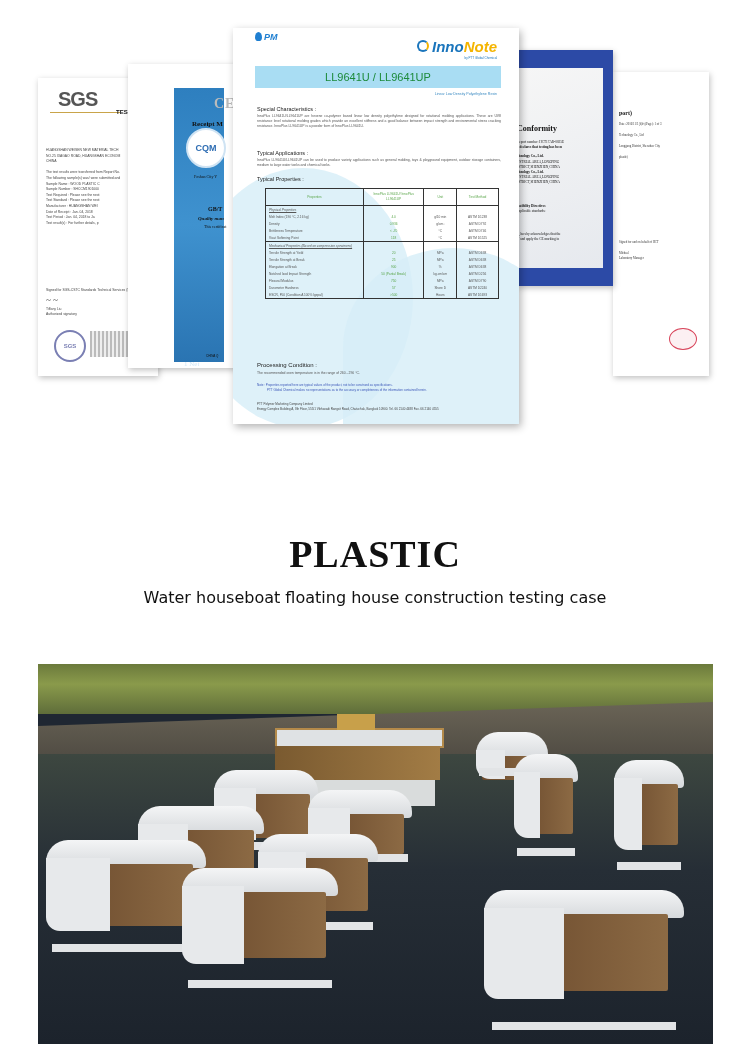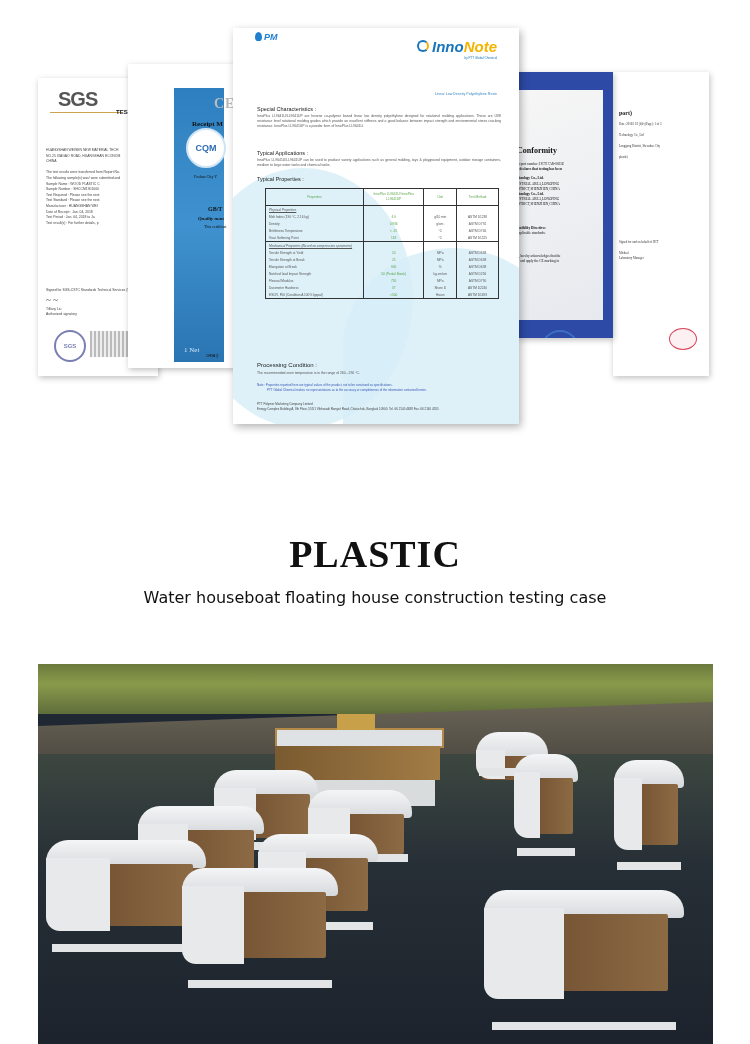--- a/index.html
+++ b/index.html
@@ -12,21 +12,21 @@
   #sgs .tes{position:absolute;left:78px;top:31px;font:bold 6px "Liberation Sans",sans-serif;}
   #sgs .lines{position:absolute;left:8px;top:70px;width:110px;}
   #sgs .lines div{font-size:3.4px;line-height:5.6px;color:#444;white-space:nowrap;overflow:hidden;}
   #sgs .sig{position:absolute;left:8px;top:210px;font-size:3.4px;color:#444;line-height:5px;}
   #sgs .stamp{position:absolute;left:16px;top:252px;width:28px;height:28px;border-radius:50%;border:2px solid #7a7fb3;color:#7a7fb3;font:bold 6px "Liberation Sans",sans-serif;display:flex;align-items:center;justify-content:center;}
   #sgs .qr{position:absolute;left:52px;top:253px;width:56px;height:26px;background:repeating-linear-gradient(90deg,#bbb 0 2px,#eee 2px 4px);}
   
   #cqm{left:128px;top:64px;width:110px;height:304px;}
   #cqm .band{position:absolute;left:6px;top:24px;width:50px;height:274px;background:linear-gradient(180deg,#2e7fbf,#3f92cf 50%,#2a74b2);margin-left:40px;}
   #cqm .badge{position:absolute;left:12px;top:40px;width:36px;height:36px;border-radius:50%;background:#fff;border:2px solid #cfe3f3;display:flex;align-items:center;justify-content:center;font:bold 9px "Liberation Sans",sans-serif;color:#2e6db3;}
-  #cqm .net{position:absolute;left:10px;top:258px;color:#cfe6f7;font:7px "Liberation Serif",serif;text-align:right;}
+  #cqm .net{position:absolute;left:10px;top:272px;color:#cfe6f7;font:7px "Liberation Serif",serif;text-align:right;}
   #cqm .cer{position:absolute;left:74px;top:32px;font:bold 14px "Liberation Serif",serif;color:#bbb;letter-spacing:1px;margin-left:12px;}
   #cqm .qm{position:absolute;left:64px;top:56px;font:bold 7px "Liberation Serif",serif;}
   #cqm .fo{position:absolute;left:66px;top:110px;font:4px "Liberation Serif",serif;}
   #cqm .gb{position:absolute;left:80px;top:142px;font:bold 6px "Liberation Serif",serif;}
   #cqm .qmi{position:absolute;left:70px;top:152px;font:italic bold 5px "Liberation Serif",serif;}
   #cqm .china{position:absolute;left:78px;top:290px;font:3px "Liberation Sans",sans-serif;}
   
   #tds{left:233px;top:28px;width:286px;height:396px;box-shadow:2px 3px 8px rgba(0,0,0,.3);z-index:3;}
   #tds .wm1{position:absolute;left:-40px;top:140px;width:220px;height:260px;border-radius:50%;background:#d6eef8;opacity:.8;}
   #tds .wm2{position:absolute;left:110px;top:220px;width:220px;height:200px;border-radius:50% 50% 0 0;background:#d6eef8;opacity:.8;}
@@ -43,21 +43,21 @@
   #tds table{position:absolute;left:32px;top:160px;width:234px;border-collapse:collapse;font-size:3.2px;color:#555;}
   #tds th{font-weight:normal;color:#5aa64a;border:0.7px solid #333;padding:3px 2px;line-height:5px;}
   #tds td{padding:1.5px 3px;border-left:0.7px solid #333;border-right:0.7px solid #333;}
   #tds td.v{color:#5aa64a;text-align:center;}
   #tds td.c{text-align:center;}
   #tds tr.h td{text-decoration:underline;font-style:italic;}
   #tds tr.last td{border-bottom:0.7px solid #333;}
   #tds .note{position:absolute;left:24px;top:355px;font-size:3px;color:#3b56b8;line-height:5px;}
   #tds .foot{position:absolute;left:24px;top:374px;font-size:3px;color:#444;line-height:5px;}
   
-  #ce{left:517px;top:72px;width:96px;height:266px;background:#2c4aa6;}
+  #ce{left:517px;top:50px;width:96px;height:236px;background:#2c4aa6;}
   #ce .inner{position:absolute;left:0;top:18px;right:10px;bottom:18px;background:linear-gradient(160deg,#f6f6f6,#e6e9ee);}
   #ce .t{position:absolute;left:0;top:56px;font:bold 8px "Liberation Serif",serif;}
   #ce .lines{position:absolute;left:0;top:72px;font:3.4px "Liberation Serif",serif;line-height:5.2px;}
   #ce .hct{position:absolute;left:24px;top:240px;width:34px;height:34px;border-radius:50%;border:2px solid #3c6fc4;color:#3c6fc4;font:bold 7px "Liberation Sans",sans-serif;display:flex;align-items:center;justify-content:center;}
   #ce .date{position:absolute;left:16px;top:292px;font:3.4px "Liberation Serif",serif;}
   
   #rep{left:613px;top:72px;width:96px;height:304px;z-index:0;}
   #rep .t{position:absolute;left:6px;top:38px;font:bold 6px "Liberation Serif",serif;}
   #rep .lines{position:absolute;left:6px;top:50px;font:3px "Liberation Serif",serif;line-height:5px;color:#333;}
   #rep .stamp{position:absolute;left:56px;top:256px;width:26px;height:20px;border-radius:50%;border:1.5px solid #d8455b;background:rgba(216,69,91,.08);}
@@ -162,20 +162,21 @@
     <div class="date">Date of Issued: January 12, 2017</div>
   </div>
 </div>
 
 <div class="cert" id="tds">
   <div class="wm1"></div>
   <div class="wm2"></div>
   <div class="pm"><span class="drop"></span><span>PM</span></div>
   <div class="inno"><span class="ring"></span><span>Inno</span><b>Note</b></div>
   <div class="by">by PTT Global Chemical</div>
+  <div class="band">LL9641U / LL9641UP</div>
   <div class="sub">Linear Low Density Polyethylene Resin</div>
 
   <div class="sec" style="top:78px">Special Characteristics :</div>
   <div class="para" style="top:86px">InnoPlus LL9641U/LL9641UP are hexene co-polymer based linear low density polyethylene designed for rotational molding applications. These are UV8 resistance level rotational molding grades which provide an excellent stiffness and a good balance between impact strength and environmental stress cracking resistance. InnoPlus LL9641UP is a powder form of InnoPlus LL9641U.</div>
   <div class="sec" style="top:122px">Typical Applications :</div>
   <div class="para" style="top:130px">InnoPlus LL9641U/LL9641UP can be used to produce variety applications such as general molding, toys &amp; playground equipment, outdoor storage containers, medium to large water tanks and chemical tanks.</div>
   <div class="sec" style="top:148px">Typical Properties :</div>
 
   <table>
     <tbody>

